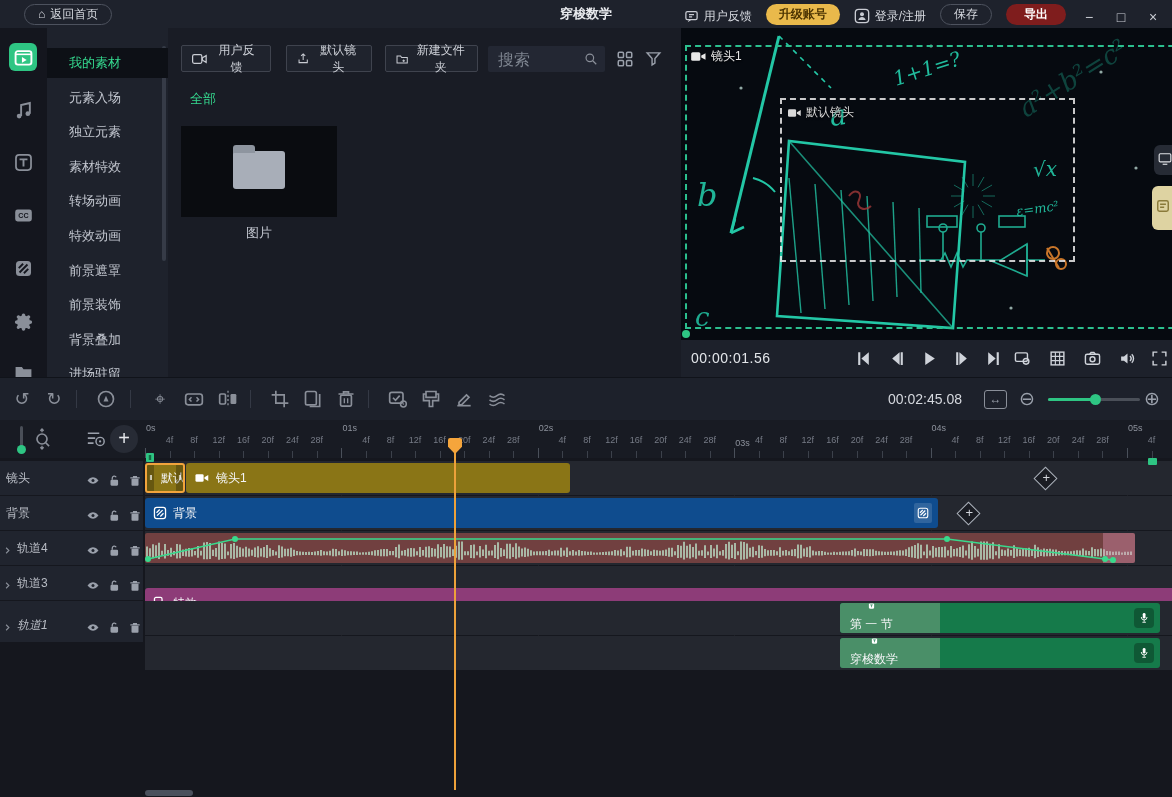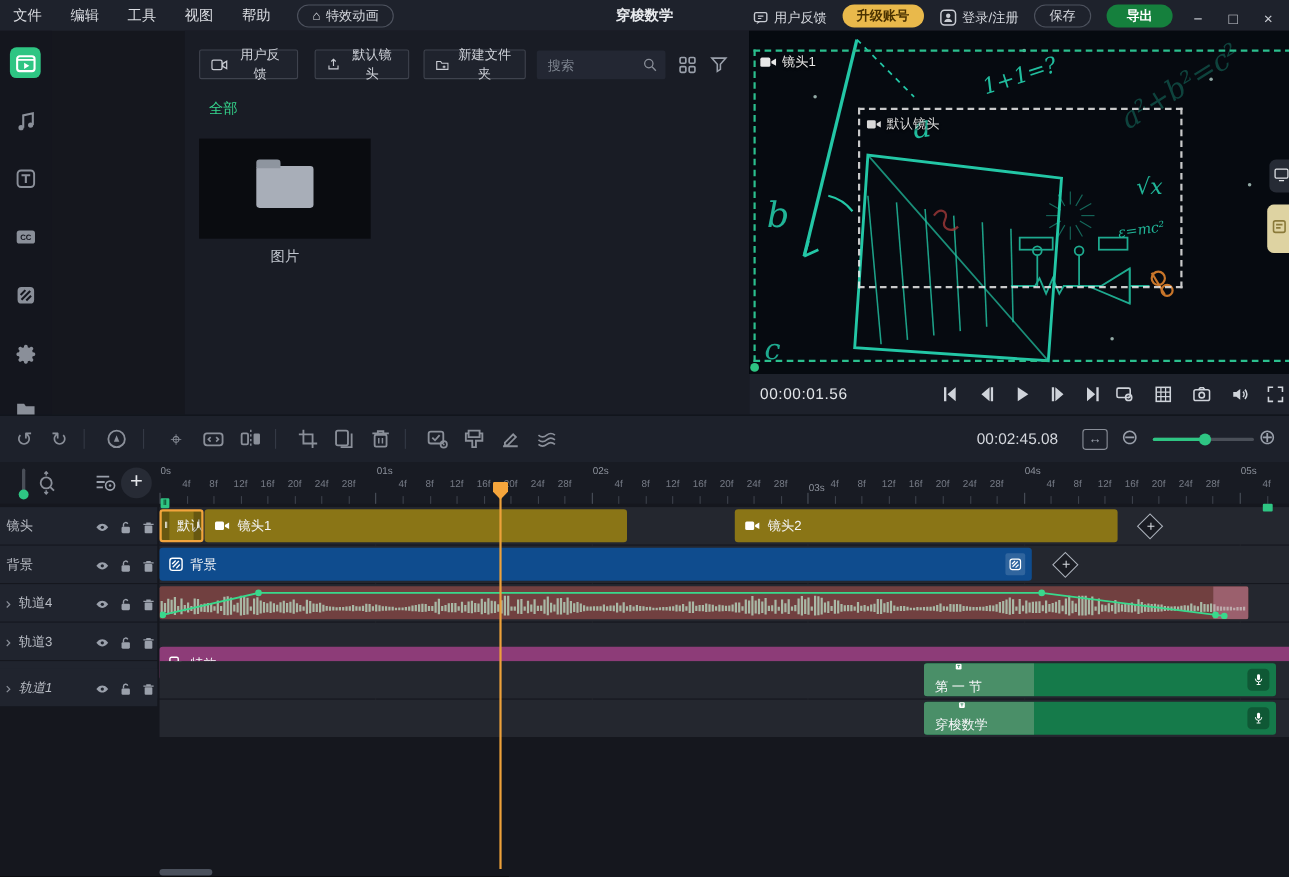--- a/index.html
+++ b/index.html
@@ -11,39 +11,39 @@
   .topbar{position:absolute;left:0;top:0;width:1172px;height:28px;background:#1e222c;display:flex;align-items:center;}
   .menus{display:flex;gap:26px;margin-left:12px;font-size:13px;color:#dcdee3;}
   .menus span{cursor:default;}
   .pill{border:1px solid #4d525e;border-radius:11px;background:transparent;color:#d6d9df;font-size:12px;
         height:21px;line-height:19px;padding:0 13px;display:inline-flex;align-items:center;gap:5px;}
   .home{margin-left:24px;}
   .proj-title{position:absolute;left:0;right:0;text-align:center;font-size:13px;font-weight:bold;color:#e8eaee;pointer-events:none;}
   .tb-right{margin-left:auto;display:flex;align-items:flex-end;gap:14px;margin-right:10px;z-index:2;}
   .tb-item{display:flex;align-items:center;gap:5px;font-size:12px;color:#d6d9df;}
   .upgrade{background:#e9b94b;border:none;color:#4a3200;font-weight:bold;}
-  .export{background:#15803d;border:none;color:#fff;font-weight:bold;padding:0 18px;}
+  .export{background:#7f1d1d;border:none;color:#fff;font-weight:bold;padding:0 18px;}
   .win{font-size:14px;color:#c9ccd3;width:18px;text-align:center;}
   
   .iconbar{position:absolute;left:0;top:28px;width:47px;height:349px;background:#14161e;}
   .sideico{position:absolute;left:9px;width:28px;height:28px;border-radius:6px;display:flex;align-items:center;justify-content:center;color:#8a8f99;}
   .sideico.active{background:#2ec583;color:#fff;}
   
   .libmenu{position:absolute;left:47px;top:28px;width:121px;height:349px;background:#1e222c;}
   .libitem{position:absolute;left:0;width:121px;height:30px;line-height:30px;padding-left:22px;box-sizing:border-box;
            font-size:13px;color:#c2c6cf;white-space:nowrap;}
   .libitem.active{background:#0d1016;color:#35d98f;}
   .libscroll{position:absolute;right:2px;top:18px;width:4px;height:215px;border-radius:2px;background:#363b47;}
   
   .content{position:absolute;left:168px;top:28px;width:513px;height:349px;background:#191c25;}
   .cbtn{position:absolute;top:17px;height:27px;border:1px solid #3f434e;border-radius:2px;background:#1f232d;
         color:#ced1d8;font-size:12px;display:flex;align-items:center;gap:6px;padding:0 10px;box-sizing:border-box;}
   .searchbox{position:absolute;left:320px;top:18px;width:117px;height:26px;background:#232733;border-radius:2px;}
   .searchbox input{position:absolute;left:8px;top:0;width:86px;height:26px;background:transparent;border:none;outline:none;
-        color:#d0d3da;font-size:12px;font-family:inherit;}
+        color:#d0d3da;font-size:16px;font-family:inherit;}
   .searchbox input::placeholder{color:#7e8590;}
   .tab-all{position:absolute;left:22px;top:62px;font-size:13px;color:#35d98f;}
   .foldercard{position:absolute;left:13px;top:98px;width:156px;height:91px;background:#0a0c10;}
   .folderglyph{position:absolute;left:52px;top:25px;width:52px;height:38px;background:#a8aeb8;border-radius:3px;}
   .folderglyph::before{content:"";position:absolute;left:0;top:-6px;width:22px;height:8px;background:#8e959f;border-radius:3px 3px 0 0;}
   .folderlabel{position:absolute;left:13px;top:196px;width:156px;text-align:center;font-size:13px;color:#c2c6cf;}
   
   .preview{position:absolute;left:681px;top:28px;width:491px;height:349px;background:#05070b;}
   .vframe{position:absolute;left:4px;top:17px;width:600px;height:284px;border:2px dashed #2bbf8e;box-sizing:border-box;}
   .innerframe{position:absolute;left:99px;top:70px;width:295px;height:164px;border:2px dashed rgba(235,235,235,.85);box-sizing:border-box;}
@@ -102,30 +102,23 @@
   .hscroll{position:absolute;left:145px;top:790px;width:48px;height:6px;border-radius:3px;background:#4a505c;}
   .greenmark{position:absolute;left:1148px;top:458px;width:9px;height:7px;background:#2ec583;border-radius:1px;z-index:4;}
 </style>
 </head>
 <body>
 
 <div id="app">
 
   <header class="topbar">
     <div class="proj-title">穿梭数学</div>
-    <nav class="menus" id="menubar">
-        <span>文件</span>
-        <span>编辑</span>
-        <span>工具</span>
-        <span>视图</span>
-        <span>帮助</span>
-      </nav>
     <button class="pill home">
       <span>⌂</span>
-      <span>特效动画</span>
+      <span>返回首页</span>
     </button>
     <div class="tb-right">
       <div class="tb-item">
         <svg class="ic" width="15" height="15" viewBox="0 0 24 24">
           <rect x="3" y="4" width="18" height="13" rx="2.5" fill="none" stroke="#c9ccd3" stroke-width="2"></rect>
           <path d="M8 17l-2 4 6-4z" fill="#c9ccd3"></path>
             <path d="M8 9h8M8 12.5h5" stroke="#c9ccd3" stroke-width="1.8"></path>
         </svg>
         <span>用户反馈</span>
       </div>
@@ -184,20 +177,33 @@
           <path d="M10 3a2.3 2.3 0 0 1 4 0l.3 1.8 2 .5 1.4-1.2a2.3 2.3 0 0 1 2.8 2.8L19.3 8.3l.5 2 1.9.4a2.3 2.3 0 0 1 0 4l-1.9.4-.5 2 1.2 1.4a2.3 2.3 0 0 1-2.8 2.8l-1.4-1.2-2 .5-.3 1.9a2.3 2.3 0 0 1-4 0l-.3-1.9-2-.5-1.4 1.2a2.3 2.3 0 0 1-2.8-2.8l1.2-1.4-.5-2-1.9-.4a2.3 2.3 0 0 1 0-4l1.9-.4.5-2L3.5 6.9a2.3 2.3 0 0 1 2.8-2.8l1.4 1.2 2-.5z" fill="currentColor"></path>
         </svg>
       </div>
       <div class="sideico" style="top: 330px;">
         <svg class="ic" width="19" height="19" viewBox="0 0 24 24">
           <path d="M2 5h8l2 3h10v12H2z" fill="currentColor"></path>
         </svg>
       </div>
     </div>
 
+  <div class="libmenu" id="libmenu">
+    <div class="libscroll"></div>
+  <div class="libitem active" style="top: 20px;">我的素材</div>
+      <div class="libitem" style="top: 54.6px;">元素入场</div>
+      <div class="libitem" style="top: 89.2px;">独立元素</div>
+      <div class="libitem" style="top: 123.8px;">素材特效</div>
+      <div class="libitem" style="top: 158.4px;">转场动画</div>
+      <div class="libitem" style="top: 193px;">特效动画</div>
+      <div class="libitem" style="top: 227.6px;">前景遮罩</div>
+      <div class="libitem" style="top: 262.2px;">前景装饰</div>
+      <div class="libitem" style="top: 296.8px;">背景叠加</div>
+      <div class="libitem" style="top: 331.4px;">进场驻留</div>
+    </div>
 
   <div class="content">
     <button class="cbtn" style="left:13px;width:90px;">
       <svg class="ic" width="15" height="12" viewBox="0 0 24 18">
         <rect x="1" y="2" width="15" height="14" rx="2.5" fill="none" stroke="#c9ccd3" stroke-width="2"></rect>
         <path d="M17 7l6-3.5v11L17 11z" fill="none" stroke="#c9ccd3" stroke-width="2"></path>
       </svg>
       <span>用户反馈</span>
     </button>
     <button class="cbtn" style="left:118px;width:86px;">
@@ -555,27 +561,20 @@
           <span>默认镜头</span>
           <div class="trimbar" style="left:0;">‖</div>
                           <div class="trimbar" style="right:0;">‖</div>
         </div>
         <div class="clip shot" style="left: 41px; width: 384px;">
           <svg class="ic" width="16" height="12" viewBox="0 0 24 22" style="color:#fff">
             <rect x="0" y="4" width="15" height="14" rx="2.5" fill="#fff"></rect>
             <path d="M16.5 9.5l7-4v11l-7-4z" fill="#fff"></path>
           </svg>
           <span>镜头1</span>
-        </div>
-        <div class="clip shot" style="left: 523px; width: 348px;">
-          <svg class="ic" width="16" height="12" viewBox="0 0 24 22" style="color:#fff">
-            <rect x="0" y="4" width="15" height="14" rx="2.5" fill="#fff"></rect>
-            <path d="M16.5 9.5l7-4v11l-7-4z" fill="#fff"></path>
-          </svg>
-          <span>镜头2</span>
         </div>
         <div class="diamond" style="left: 892px; top: 9px;">
           <span>+</span>
         </div>
       </div>
       <div class="thead abs" style="top: 496px;">
         <div class="tlabel" style="left: 6px;">背景</div>
         <div class="ticonbtn" style="left: 86px;"><svg class="ic" width="14" height="14" viewBox="0 0 24 24">
             <path d="M12 5.5C6.5 5.5 2.8 11 2.8 11s3.7 5.5 9.2 5.5 9.2-5.5 9.2-5.5S17.5 5.5 12 5.5z" fill="currentColor"></path>
             <circle cx="12" cy="11" r="2.6" fill="#20242e"></circle>

